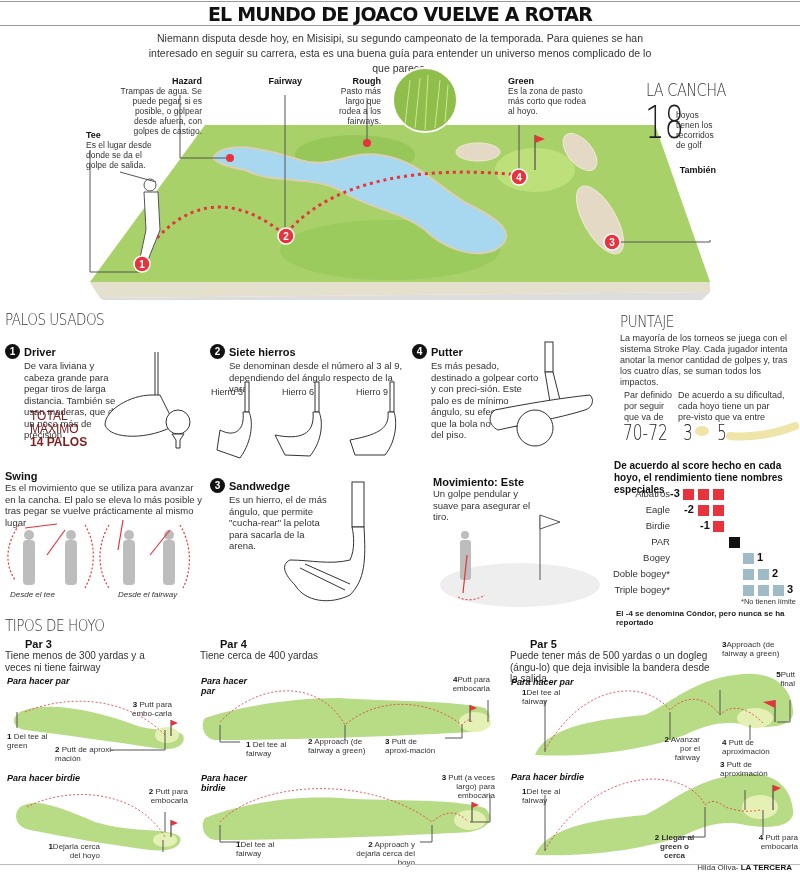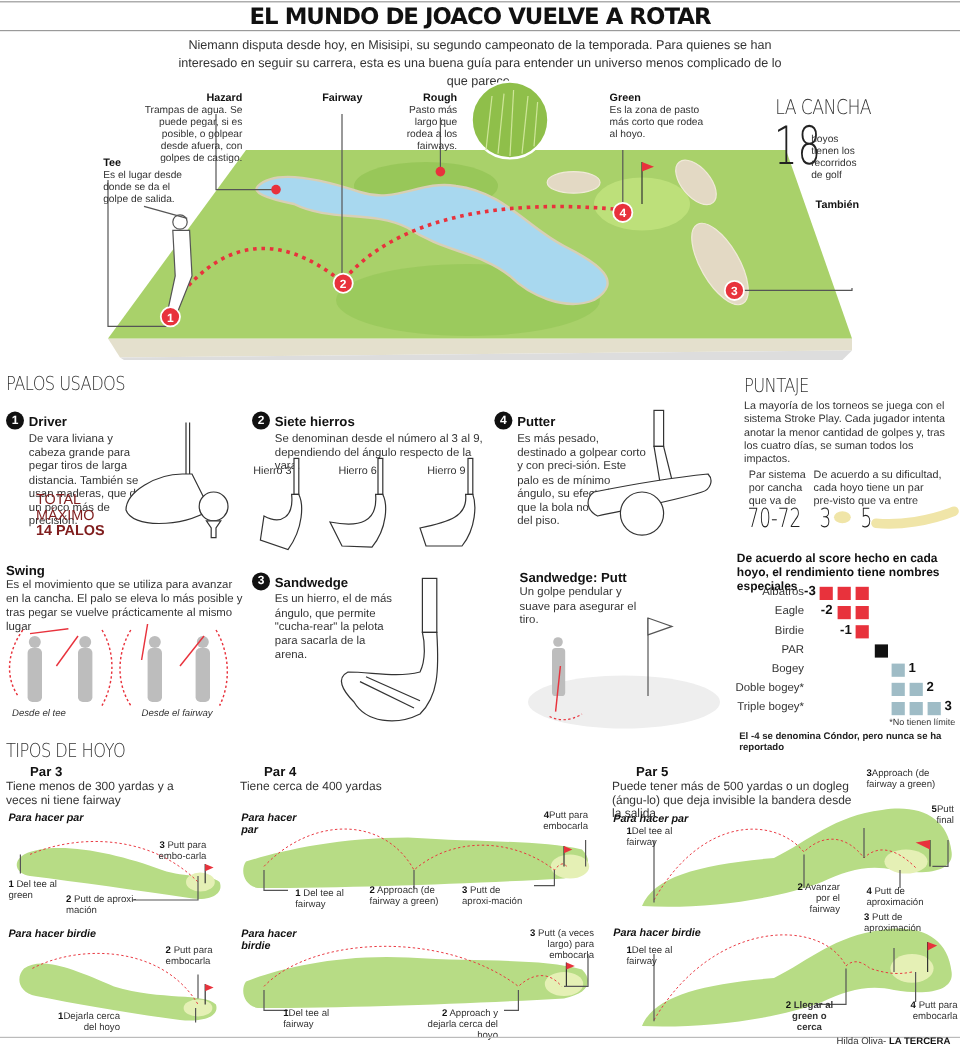--- a/index.html
+++ b/index.html
@@ -219,38 +219,38 @@
     <path d="M14,5 C0,25 0,45 10,60" stroke-dasharray="2,2"></path>
     <path d="M80,5 C92,25 90,50 80,68" stroke-dasharray="2,2"></path>
     <path d="M104,5 C92,25 92,50 104,68" stroke-dasharray="2,2"></path>
     <path d="M175,5 C187,25 187,50 178,68" stroke-dasharray="2,2"></path>
   </g>
 </svg>
 <div class="abs" style="left:10px;top:590px;font-size:8px;font-style:italic;color:#333;">Desde el tee</div>
 <div class="abs" style="left:118px;top:590px;font-size:8px;font-style:italic;color:#333;">Desde el fairway</div>
 
 <div class="abs" style="left:433px;top:476px;width:110px;">
-  <div class="club-title">Sandwedge: Putt</div>
+  <div class="club-title">Movimiento: Este</div>
   <div class="club-text">Un golpe pendular y suave para asegurar el tiro.</div>
 </div>
 <svg class="abs" style="left:430px;top:505px;" width="175" height="105">
   <ellipse cx="90" cy="80" rx="80" ry="22" fill="#eee"></ellipse>
   <line x1="110" y1="10" x2="110" y2="75" stroke="#555"></line>
   <polygon points="110,10 130,17 110,24" fill="#fff" stroke="#555"></polygon>
   <g fill="#bdbdbd">
       <circle cx="35" cy="30" r="4"></circle>
       <rect x="30" y="35" width="11" height="40" rx="3"></rect>
     </g>
   <line x1="37" y1="50" x2="33" y2="88" stroke="#e8323c" stroke-width="1.2"></line>
   <path d="M28,92 C35,96 45,96 55,90" fill="none" stroke="#e8323c" stroke-dasharray="2,2"></path>
 </svg>
 
 <div class="sec-head" style="left:620px;top:312px;">PUNTAJE</div>
 <div class="abs club-text" style="left:620px;top:333px;width:175px;font-size:9px;line-height:11px;">La mayoría de los torneos se juega con el sistema Stroke Play. Cada jugador intenta anotar la menor cantidad de golpes y, tras los cuatro días, se suman todos los impactos.</div>
-<div class="abs club-text" style="left:624px;top:390px;width:50px;font-size:9px;line-height:11px;">Par sistema por cancha que va de</div>
+<div class="abs club-text" style="left:624px;top:390px;width:50px;font-size:9px;line-height:11px;">Par definido por seguir que va de</div>
 <div class="abs" style="left:623px;top:420px;"><span class="big-num" style="font-size:22px;">70-72</span></div>
 <div class="abs club-text" style="left:678px;top:390px;width:110px;font-size:9px;line-height:11px;">De acuerdo a su dificultad, cada hoyo tiene un par pre-visto que va entre</div>
 <div class="abs" style="left:683px;top:420px;"><span class="big-num" style="font-size:22px;">3</span></div>
 <div class="abs" style="left:717px;top:420px;"><span class="big-num" style="font-size:22px;">5</span></div>
 <svg class="abs" style="left:690px;top:416px;" width="110" height="30">
   <ellipse cx="12" cy="15" rx="7" ry="5" fill="#f0e5a8"></ellipse>
   <path d="M40,20 C60,22 85,18 105,10" stroke="#f0e5a8" stroke-width="8" fill="none" stroke-linecap="round"></path>
 </svg>
 <div class="abs" style="left:614px;top:460px;width:186px;font-weight:bold;font-size:10px;line-height:12px;color:#111;">De acuerdo al score hecho en cada hoyo, el rendimiento tiene nombres especiales</div>
 
@@ -327,21 +327,21 @@
   <ellipse cx="160" cy="58" rx="12" ry="7" fill="#e5f0b5"></ellipse>
   <path d="M22,25 C60,5 130,5 160,55" fill="none" stroke="#e8323c" stroke-width="0.8" stroke-dasharray="2,2"></path>
   <line x1="166" y1="38" x2="166" y2="55" stroke="#333"></line>
     <polygon points="166,38 173,41 166,44" fill="#e8323c"></polygon>
   <g stroke="#555" fill="none">
       <polyline points="158,58 158,75 98,75"></polyline>
       <line x1="160" y1="30" x2="160" y2="50"></line>
     </g>
 </svg>
 <div class="hl" style="left:40px;top:842px;width:60px;text-align:right;"><b>1</b><span>Dejarla cerca del hoyo</span></div>
-<div class="hl" style="left:138px;top:787px;width:50px;text-align:left;"><b>2</b> <span>Putt para embocarla</span></div>
+<div class="hl" style="left:138px;top:787px;width:50px;text-align:right;"><b>2</b> <span>Putt para embocarla</span></div>
 
 <div class="abs" style="left:200px;top:638px;width:180px;">
   <div class="hole-head">Par 4</div>
   <div class="hole-sub">Tiene cerca de 400 yardas</div>
 </div>
 <div class="abs hole-mode" style="left:201px;top:676px;width:50px;">Para hacer par</div>
 <svg class="abs" style="left:200px;top:680px;" width="300" height="65">
   <path d="M5,38 C30,30 80,18 140,18 C200,22 250,20 285,28 C295,38 290,48 270,52 C200,56 100,60 15,60 C3,58 0,45 5,38 Z" fill="#b7dc85"></path>
   <ellipse cx="275" cy="42" rx="16" ry="10" fill="#e5f0b5"></ellipse>
   <path d="M20,42 C60,0 120,0 145,45 C180,15 230,20 262,45 C266,40 270,38 272,42" fill="none" stroke="#e8323c" stroke-width="0.8" stroke-dasharray="2,2"></path>

